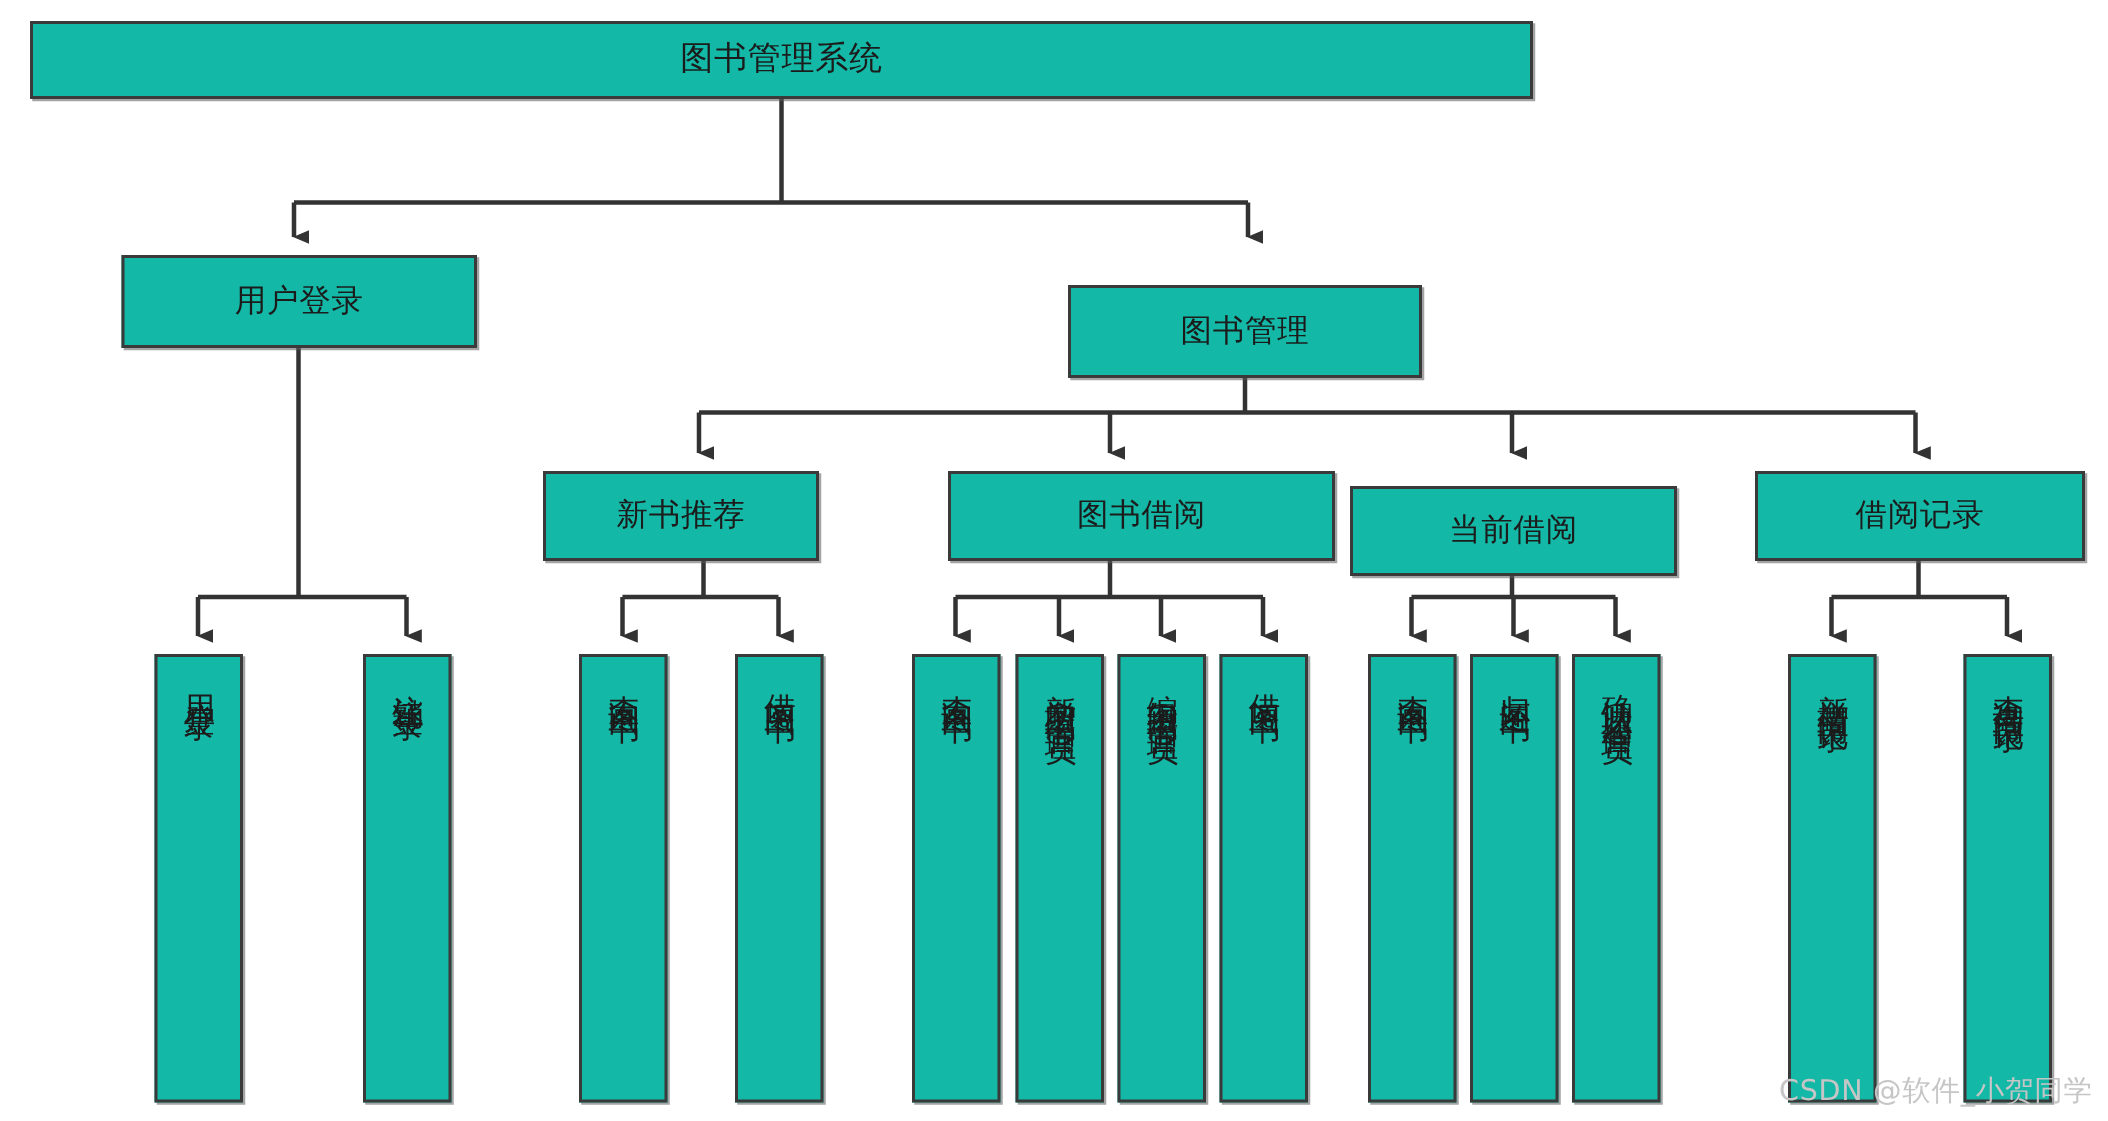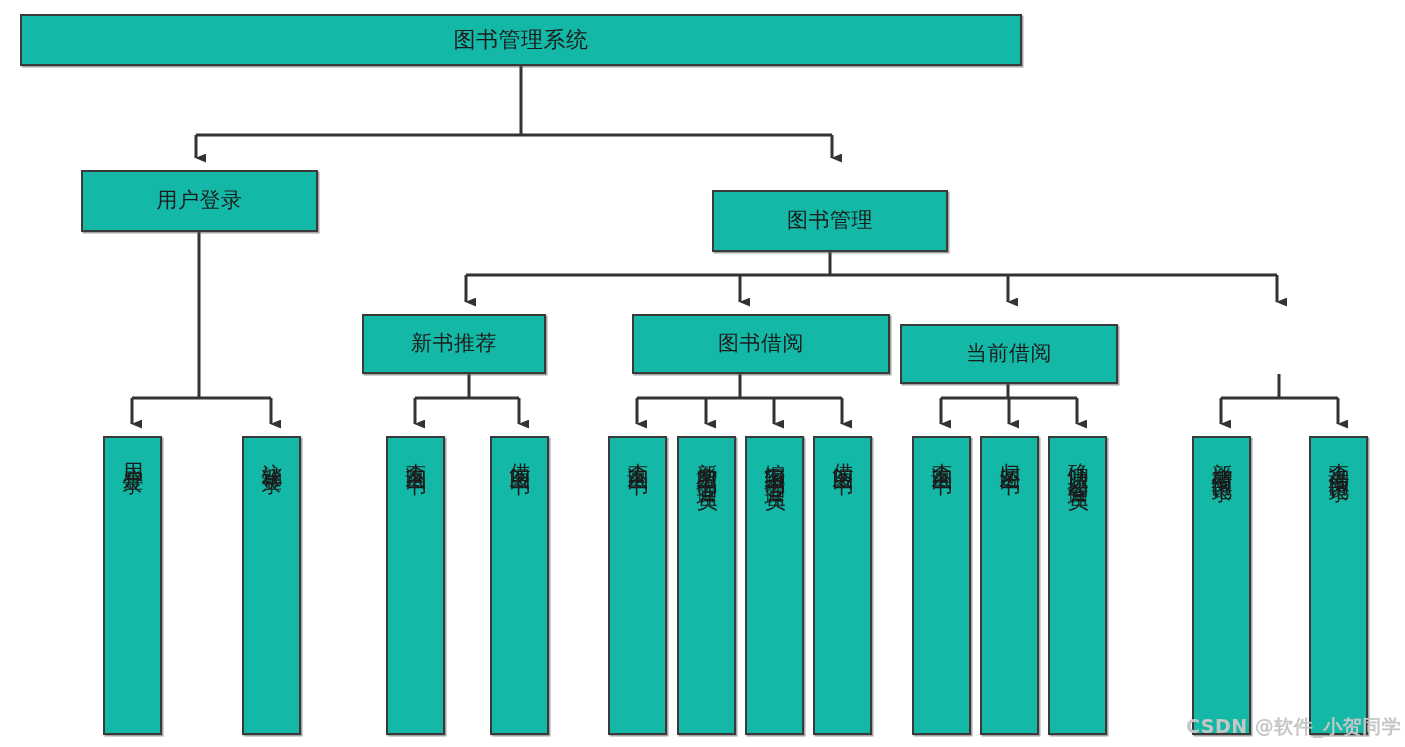--- a/index.html
+++ b/index.html
@@ -68,21 +68,20 @@
   }
   .watermark {
     position: absolute;
     left: 1186px;
     top: 714px;
     font-size: 19px;
     color: #c6c6c6;
     white-space: nowrap;
     letter-spacing: 0.5px;
     pointer-events: none;
-    font-weight: bold;
   }
 </style>
 </head>
 <body>
 
 <div id="diagram-root">
 
   <svg id="diagram-svg" viewBox="0 0 1405 747" xmlns="http://www.w3.org/2000/svg">
     <defs>
       <marker id="arrowhead" markerWidth="9" markerHeight="11" refX="4.5" refY="10.2" orient="auto" markerUnits="userSpaceOnUse">
@@ -158,20 +157,23 @@
 
   <div class="node-box" style="left:362px; top:314px; width:184px; height:60px;">
     <span class="node-label-h">新书推荐</span>
   </div>
   <div class="node-box" style="left:632px; top:314px; width:258px; height:60px;">
     <span class="node-label-h">图书借阅</span>
   </div>
   <div class="node-box" style="left:900px; top:314px; width:218px; height:60px;margin-top:10px;">
     <span class="node-label-h">当前借阅</span>
   </div>
+  <div class="node-box" style="left:1170px; top:314px; width:220px; height:60px;">
+    <span class="node-label-h">借阅记录</span>
+  </div>
 
   <div class="node-box leaf" style="left:103px; top:436px; width:59px; height:299px;">
     <span class="node-label-v">用户登录</span>
   </div>
   <div class="node-box leaf" style="left:242px; top:436px; width:59px; height:299px;">
     <span class="node-label-v">注销登录</span>
   </div>
 
   <div class="node-box leaf" style="left:386px; top:436px; width:59px; height:299px;">
     <span class="node-label-v">查询图书</span>

